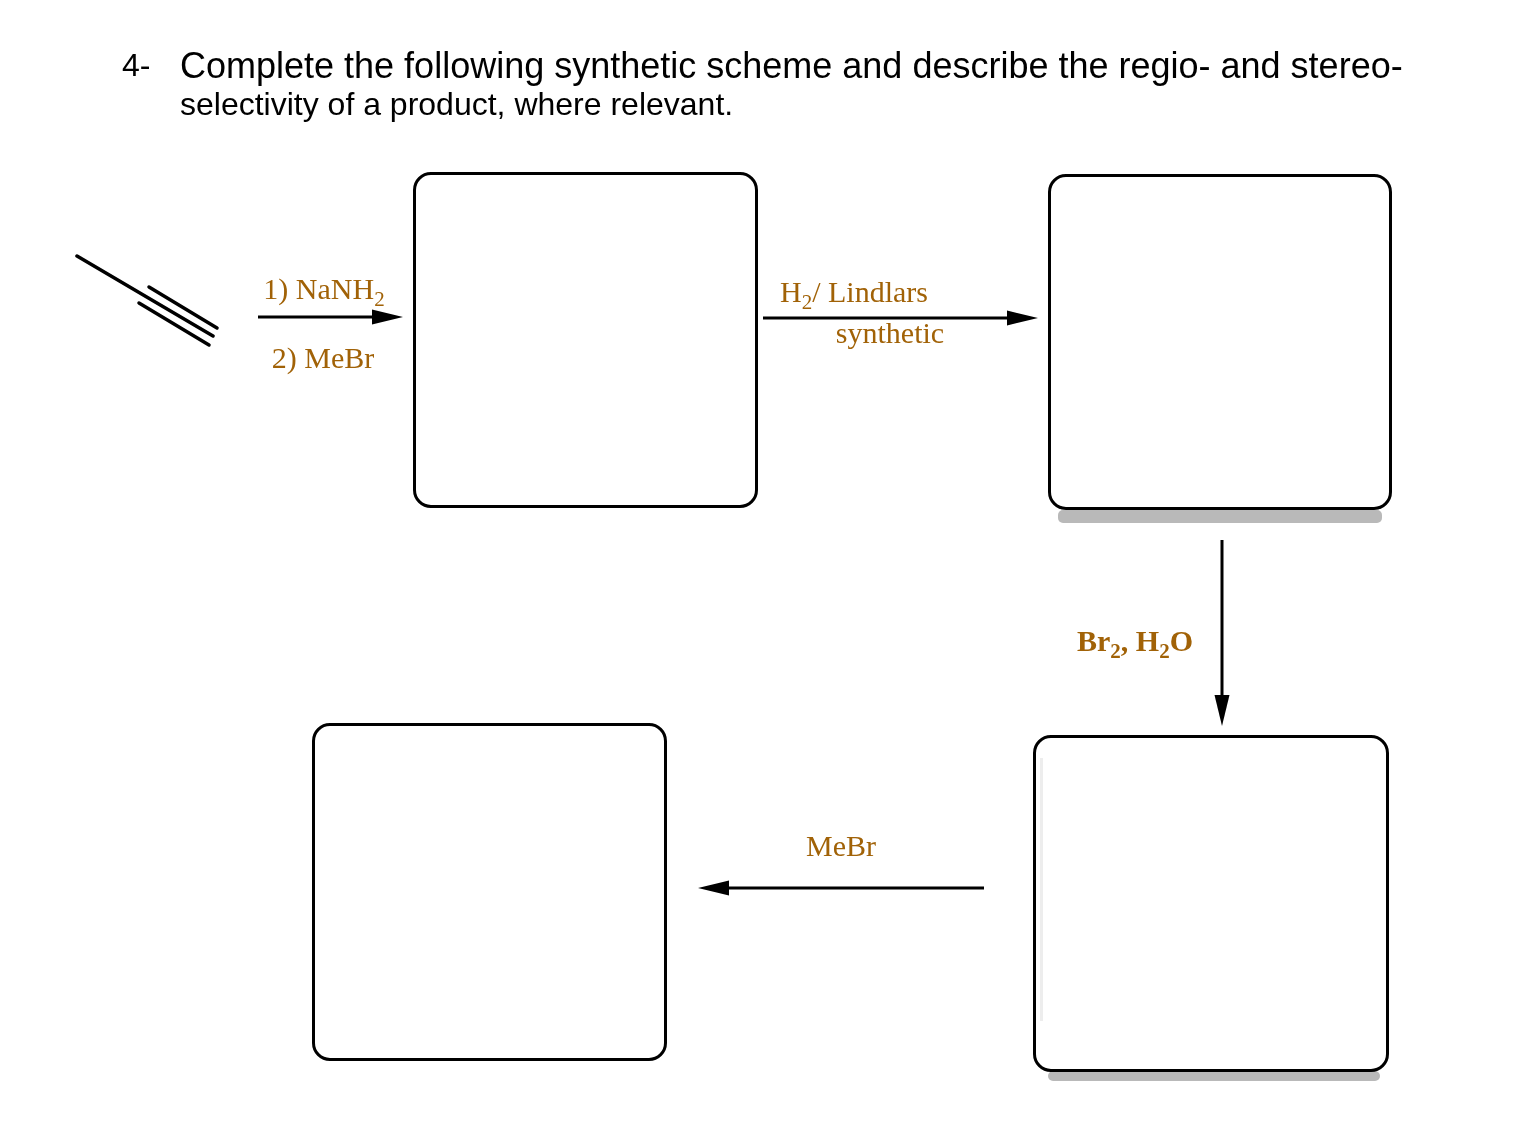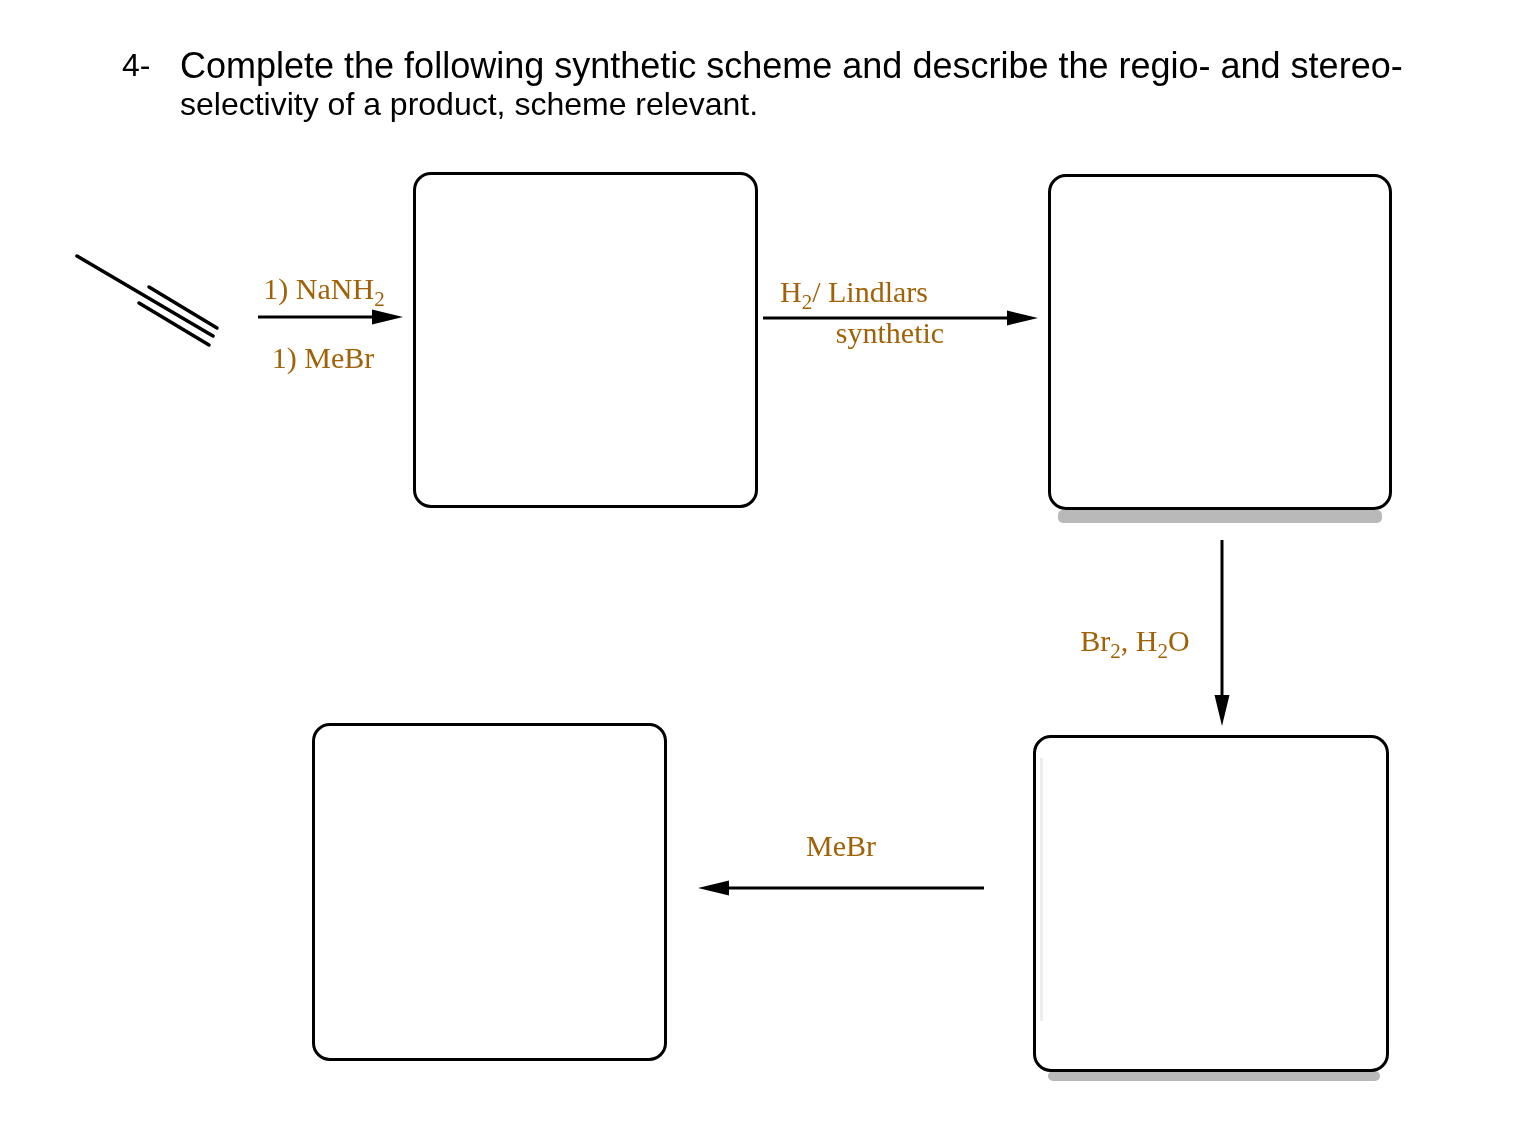--- a/index.html
+++ b/index.html
@@ -80,55 +80,55 @@
     color: #a16207;
   }
   .reagent sub {
     font-size: 70%;
     line-height: 0;
   }
   #label-step1-top    { left: 324px; top: 289px; }
   #label-step1-bottom { left: 323px; top: 358px; }
   #label-step2-top    { left: 854px; top: 292px; }
   #label-step2-bottom { left: 890px; top: 333px; }
-  #label-step3        { left: 1135px; top: 641px; }
+  #label-step3        { left: 1135px; top: 641px; font-weight: bold; }
   #label-step4        { left: 841px; top: 846px; }
 
   
   .scheme-svg {
     position: absolute;
     overflow: visible;
   }
   #structure-svg { left: 70px;  top: 245px; }
   #arrow1-svg    { left: 255px; top: 305px; }
   #arrow2-svg    { left: 760px; top: 306px; }
   #arrow3-svg    { left: 1210px; top: 538px; }
   #arrow4-svg    { left: 694px; top: 876px; }
 </style>
 </head>
 <body>
 
 <div id="page">
 
   <div class="title-number">4-</div>
   <div class="title-line1">Complete the following synthetic scheme and describe the regio- and stereo-</div>
-  <div class="title-line2">selectivity of a product, scheme relevant.</div>
+  <div class="title-line2">selectivity of a product, where relevant.</div>
 
   <svg id="structure-svg" class="scheme-svg" width="160" height="110" viewBox="0 0 160 110">
     <line x1="7" y1="11" x2="143" y2="91" stroke="#000" stroke-width="3.5" stroke-linecap="round"></line>
     <line x1="79" y1="42" x2="147" y2="83" stroke="#000" stroke-width="3.5" stroke-linecap="round"></line>
     <line x1="69" y1="58" x2="139" y2="100" stroke="#000" stroke-width="3.5" stroke-linecap="round"></line>
   </svg>
 
   <svg id="arrow1-svg" class="scheme-svg" width="150" height="24" viewBox="0 0 150 24">
     <line x1="3" y1="12" x2="122" y2="12" stroke="#000" stroke-width="3"></line>
     <polygon points="148,12 117,4.5 117,19.5" fill="#000"></polygon>
   </svg>
   <div id="label-step1-top" class="reagent"><span>1) NaNH</span><sub>2</sub></div>
-  <div id="label-step1-bottom" class="reagent">1) MeBr</div>
+  <div id="label-step1-bottom" class="reagent">2) MeBr</div>
 
   <div id="box1" class="answer-box"></div>
 
   <div id="label-step2-top" class="reagent"><span>H</span><sub>2</sub><span>/ Lindlars</span></div>
   <div id="label-step2-bottom" class="reagent">synthetic</div>
   <svg id="arrow2-svg" class="scheme-svg" width="282" height="24" viewBox="0 0 282 24">
     <line x1="3" y1="12" x2="250" y2="12" stroke="#000" stroke-width="3"></line>
     <polygon points="278,12 247,4.5 247,19.5" fill="#000"></polygon>
   </svg>
 

